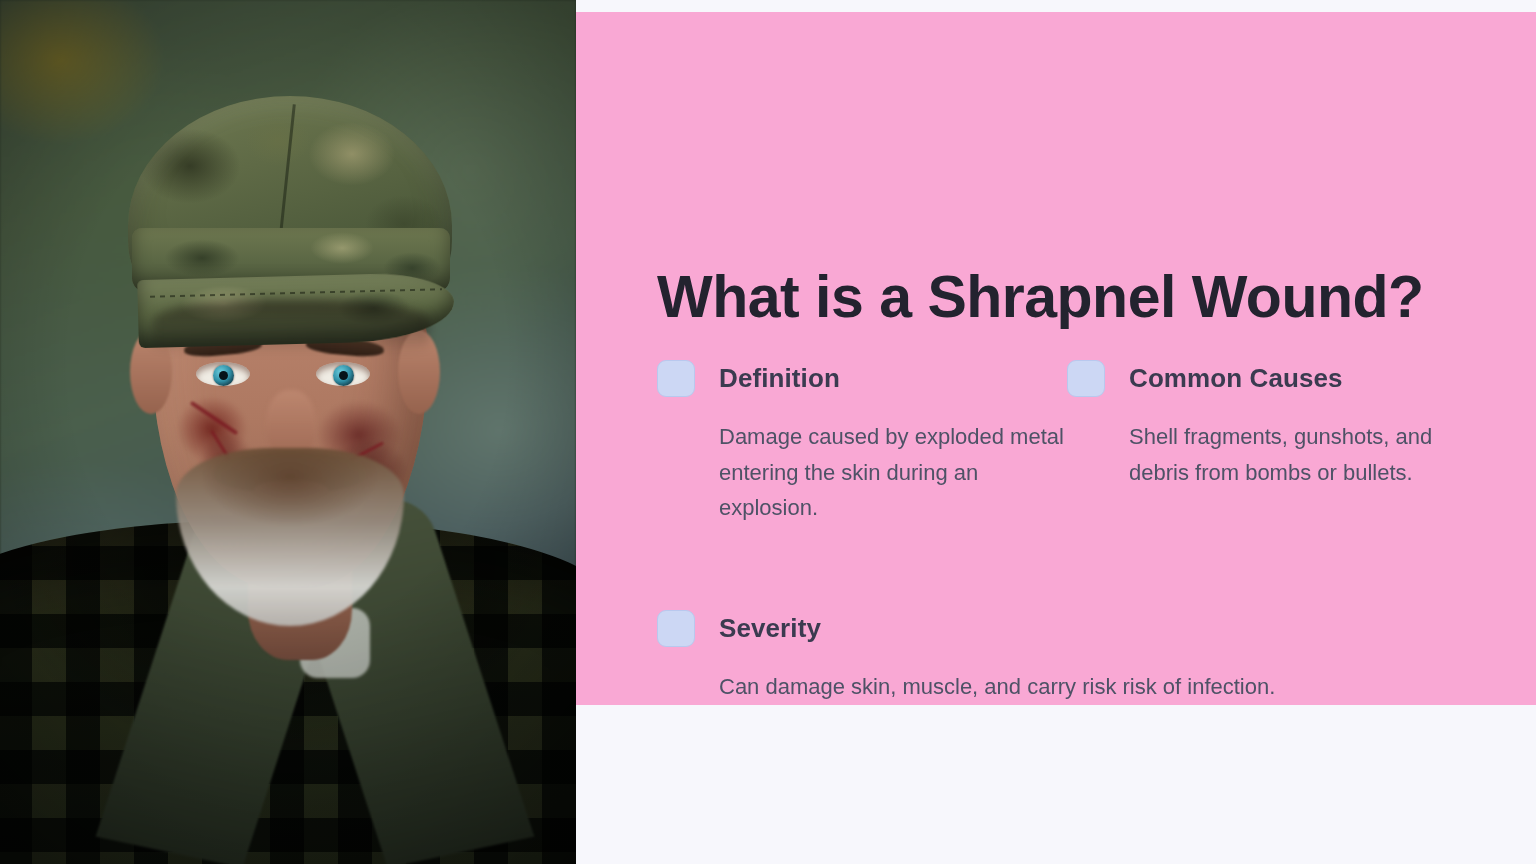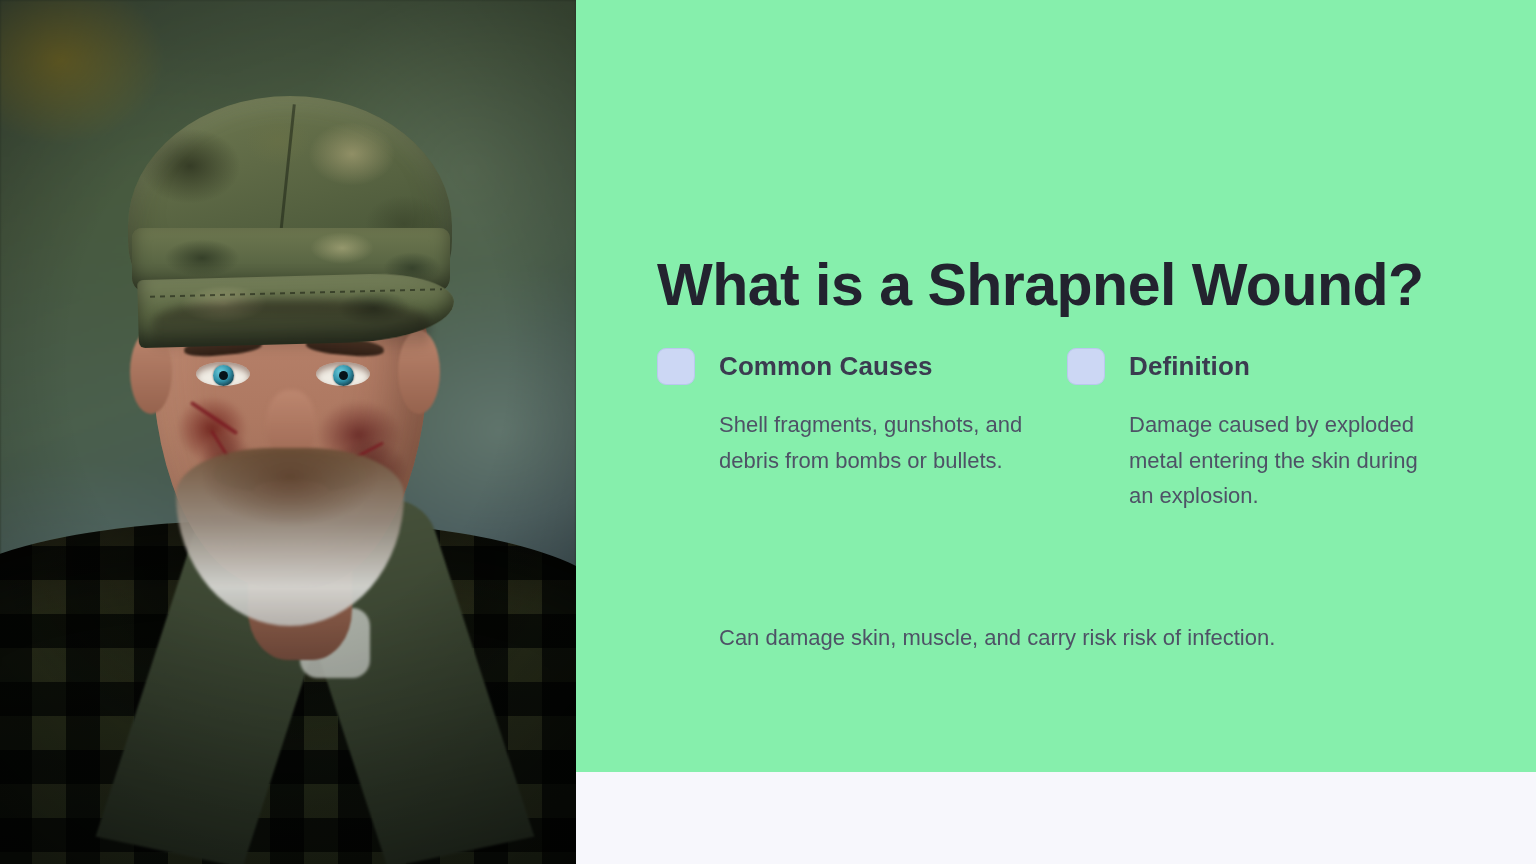--- a/index.html
+++ b/index.html
@@ -287,22 +287,23 @@
     width: 278px; height: 54px;
     background: linear-gradient(180deg, rgba(20,14,10,0.55), rgba(20,14,10,0));
     border-radius: 40% 40% 20% 20%;
     filter: blur(5px);
   }
 
   
   .content-pane {
     position: relative;
     flex: 1 1 auto;
-    height: 772px;
-    background: #86efac;
+    height: 693px;
+    background: #f9a8d4;
+    margin-top: 12px;
   }
 
   .slide-title {
     position: absolute;
     left: 81px;
     top: 214px;
     width: 800px;
     font-size: 59px;
     line-height: 1.08;
     font-weight: 700;
@@ -414,32 +415,36 @@
 
   <div class="content-pane">
 
     <h1 class="slide-title">What is a Shrapnel Wound?</h1>
 
     <div class="points-grid">
 
       <div class="point">
         <div class="point-head">
           <span class="point-marker"></span>
+          <span class="point-title">Definition</span>
+        </div>
+        <p class="point-body">Damage caused by exploded metal entering the skin during an explosion.</p>
+      </div>
+
+      <div class="point">
+        <div class="point-head">
+          <span class="point-marker"></span>
           <span class="point-title">Common Causes</span>
         </div>
         <p class="point-body">Shell fragments, gunshots, and debris from bombs or bullets.</p>
       </div>
 
-      <div class="point">
+      <div class="point full">
         <div class="point-head">
           <span class="point-marker"></span>
-          <span class="point-title">Definition</span>
+          <span class="point-title">Severity</span>
         </div>
-        <p class="point-body">Damage caused by exploded metal entering the skin during an explosion.</p>
-      </div>
-
-      <div class="point full">
         <p class="point-body">Can damage skin, muscle, and carry risk risk of infection.</p>
       </div>
 
     </div>
   </div>
 </div>
 
 </body></html>

